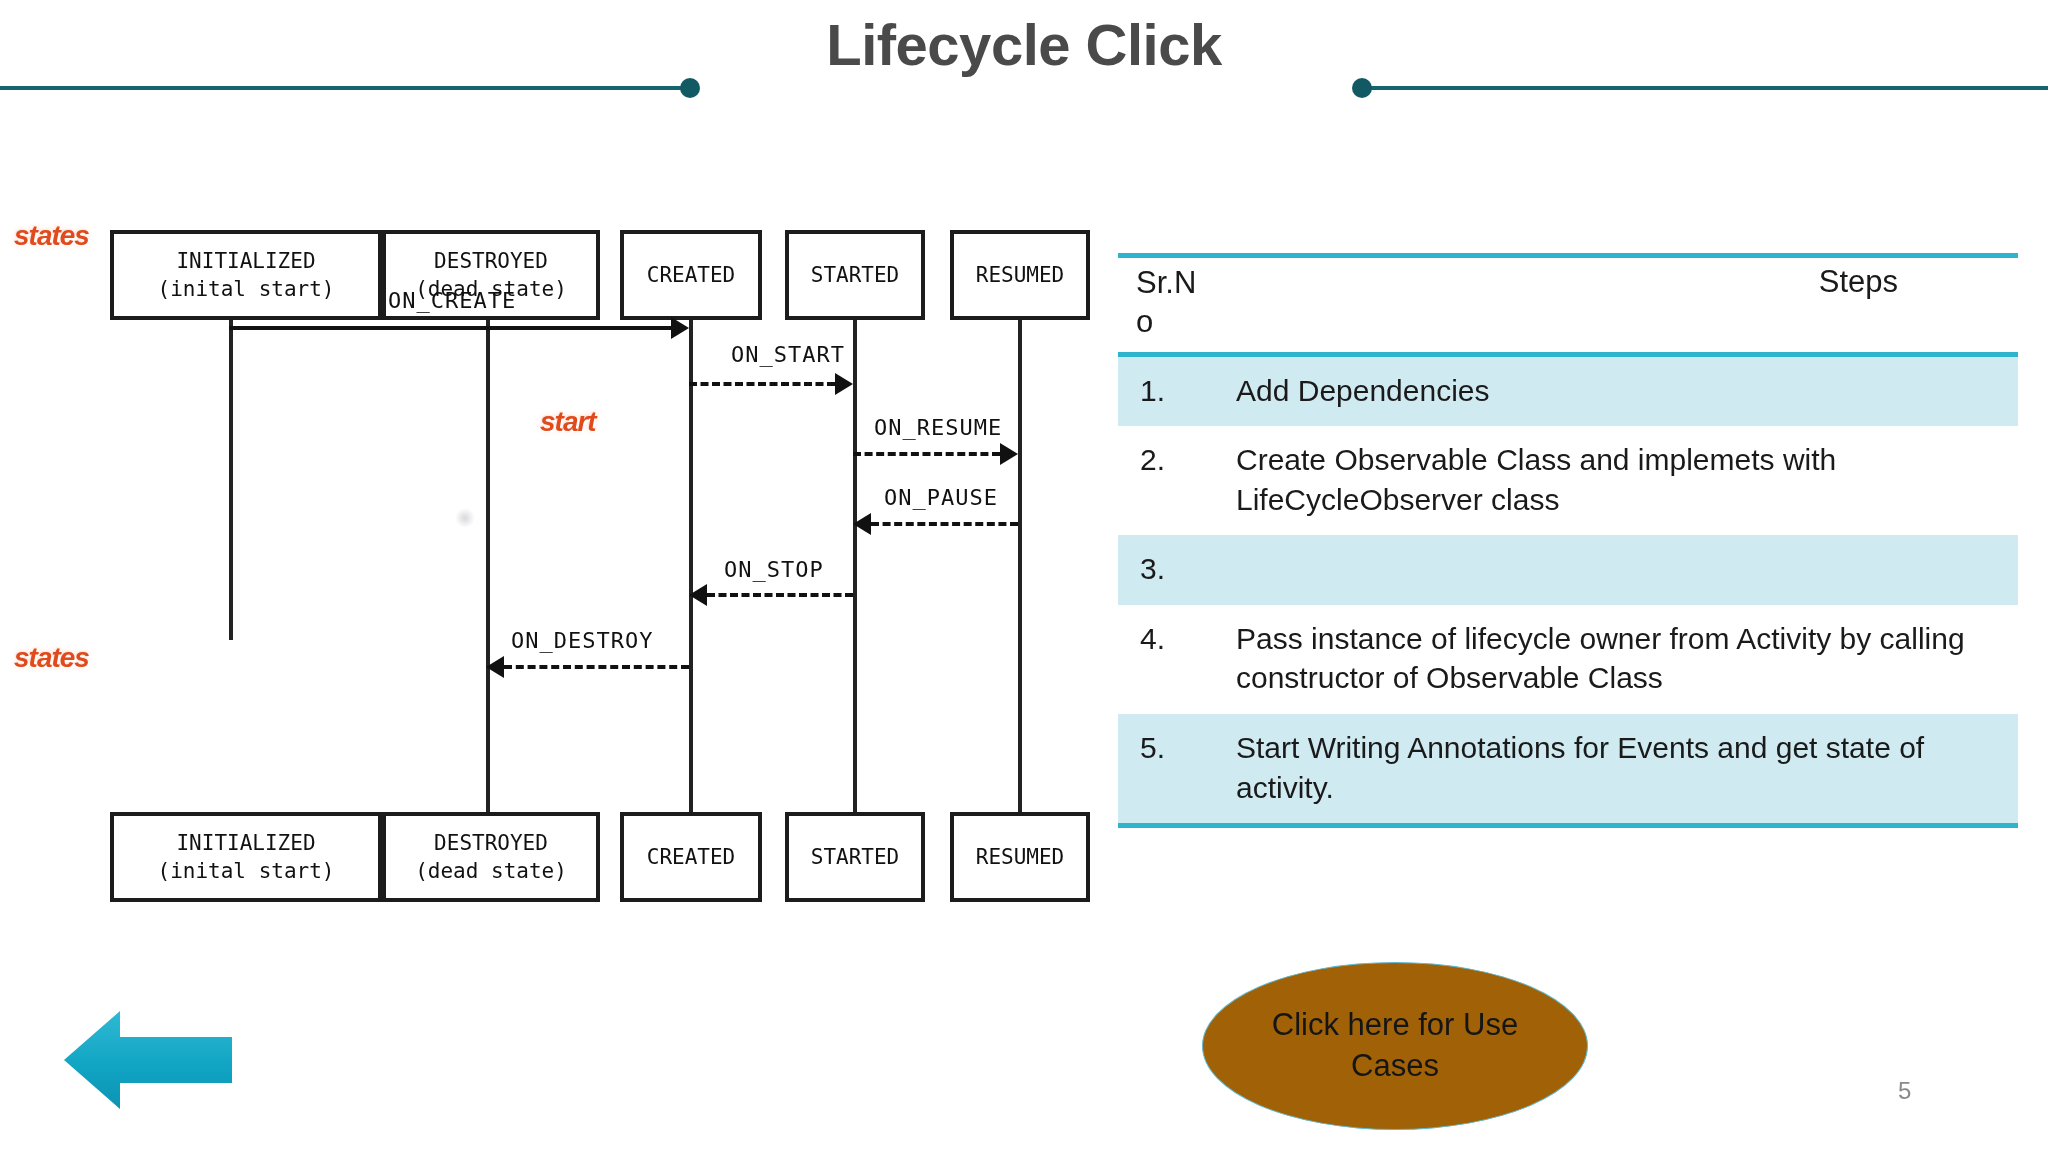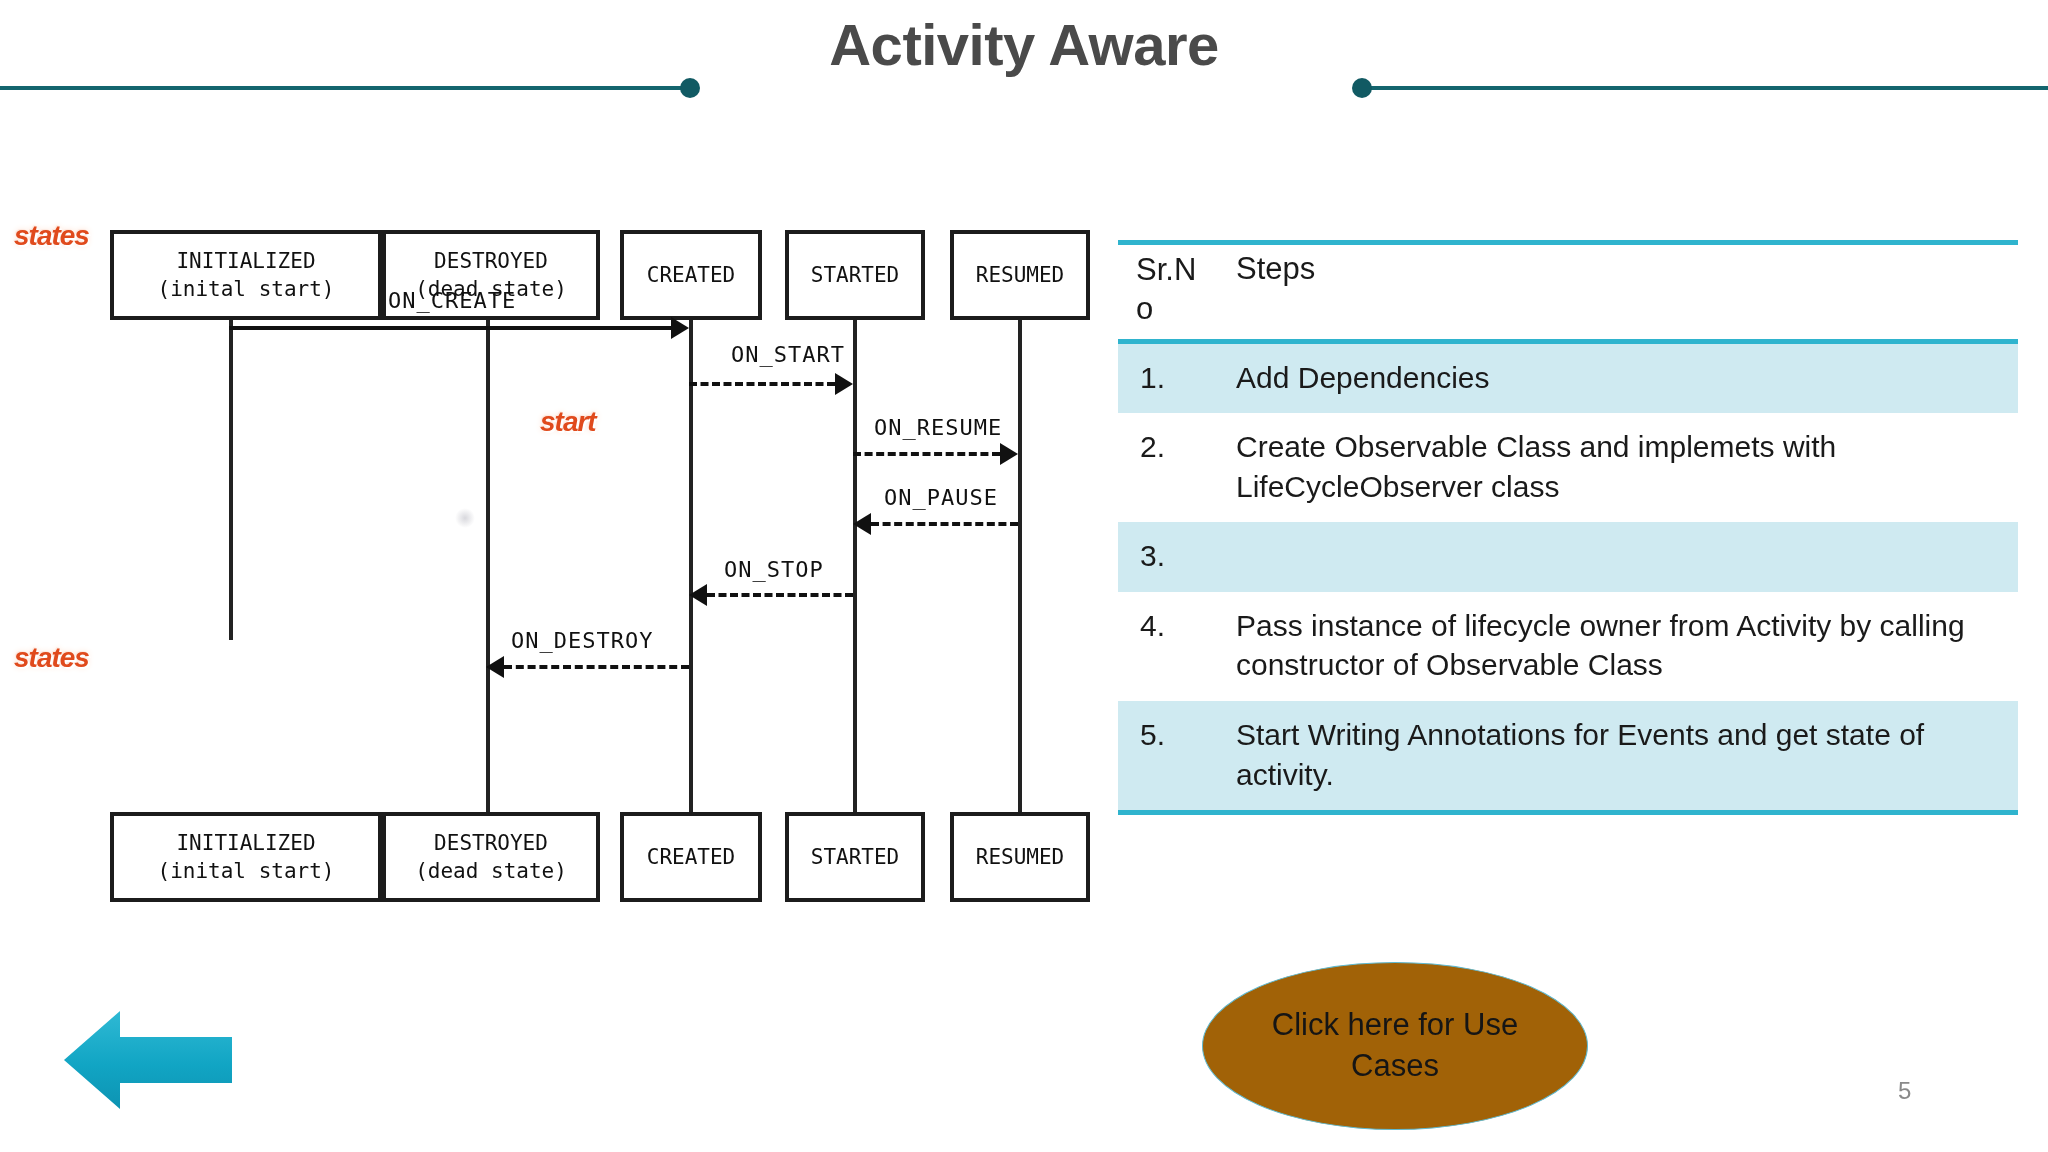--- a/index.html
+++ b/index.html
@@ -41,26 +41,26 @@
       border-top:11px solid transparent;border-bottom:11px solid transparent;}
   .arrowhead.right{border-left:18px solid #111;}
   .arrowhead.left{border-right:18px solid #111;}
   .smudge{position:absolute;width:20px;height:20px;border-radius:50%;
       background:radial-gradient(circle,#d8d8dd 0%,rgba(255,255,255,0) 70%);}
 
   
   #back-arrow{position:absolute;left:62px;top:1005px;width:172px;height:110px;}
 
   
-  #steps-table{position:absolute;left:1118px;top:240px;width:900px;}
+  #steps-table{position:absolute;left:1118px;top:253px;width:900px;}
   .tbl-rule{height:5px;background:#2fb4ce;width:100%;}
   .tbl-header{display:flex;padding:6px 0 10px 0;}
   .th-srno{width:118px;padding-left:18px;box-sizing:border-box;
       font-size:31px;color:#1a1a1a;line-height:1.25;}
-  .th-steps{flex:1;text-align:left;font-size:31px;color:#1a1a1a;
+  .th-steps{flex:1;text-align:right;font-size:31px;color:#1a1a1a;
       padding-right:120px;}
   .tbl-row{display:flex;align-items:flex-start;padding:14px 0 16px 0;}
   .tbl-row.shaded{background:#cfeaf1;}
   .td-num{width:118px;padding-left:22px;box-sizing:border-box;
       font-size:30px;color:#1a1a1a;line-height:1.32;}
   .td-step{flex:1;font-size:30px;color:#1a1a1a;line-height:1.32;
       padding-right:40px;}
 
   
   #use-cases-btn{position:absolute;left:1202px;top:962px;width:386px;height:168px;
@@ -75,21 +75,21 @@
 </style>
 </head>
 <body>
 
 <div id="title-block">
   <div class="title-rule" id="title-rule-left"></div>
   <div class="title-dot" id="title-dot-left"></div>
   <div class="title-rule" id="title-rule-right"></div>
   <div class="title-dot" id="title-dot-right"></div>
   <div id="title-text">
-    <div>Activity Aware</div>
+    <div>Lifecycle Click</div>
   </div>
 </div>
 
 <div id="diagram">
 
   <div class="state-box" style="left:110px;top:0px;width:272px;height:90px;">
     <span>INITIALIZED</span>
     <span>(inital start)</span>
   </div>
   <div class="state-box" style="left:382px;top:0px;width:218px;height:90px;">

